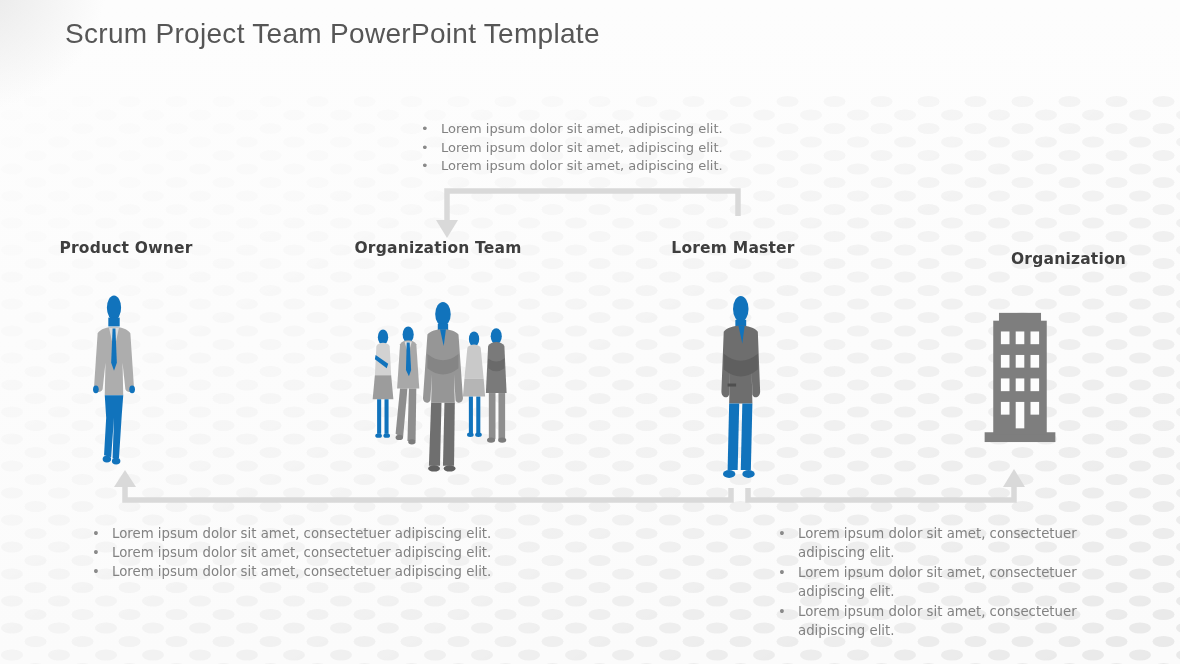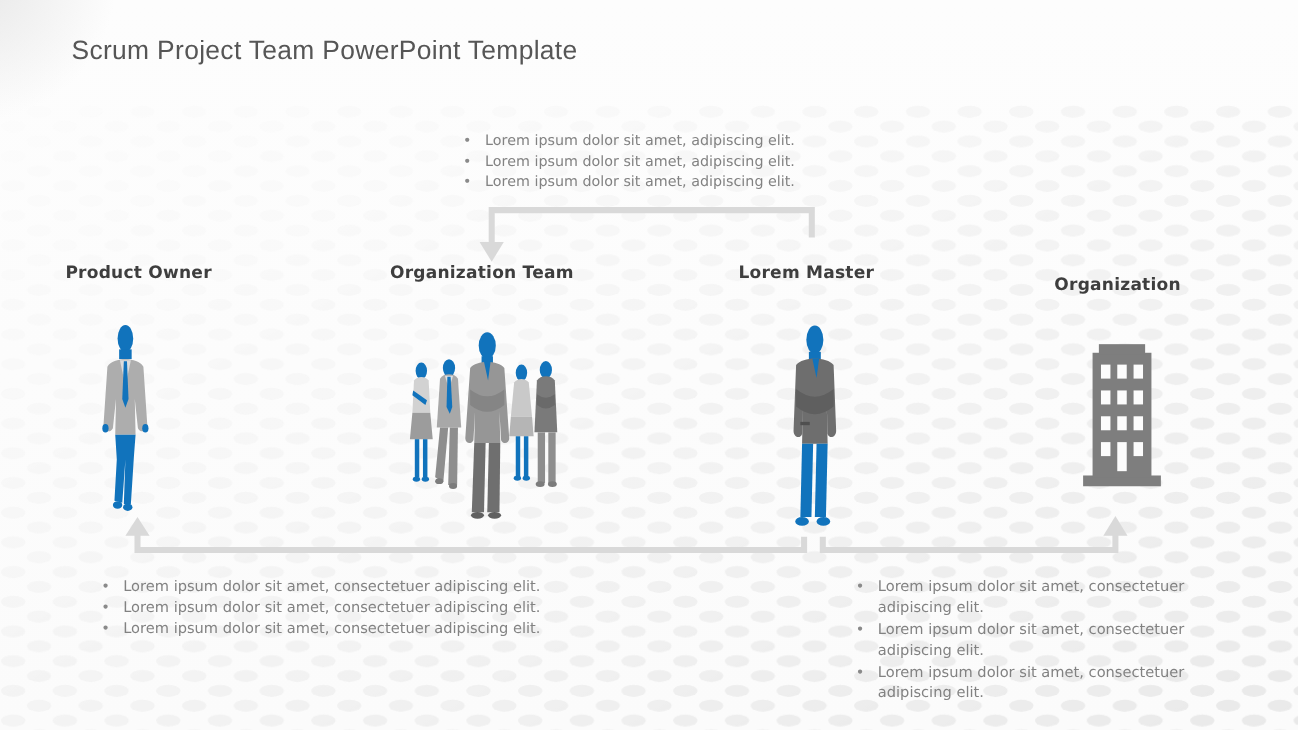--- a/index.html
+++ b/index.html
@@ -9,44 +9,44 @@
     position:relative;
     width:1180px;height:664px;
     overflow:hidden;
     background:
       radial-gradient(circle at -2% -3%, #e7e7e7 0px, rgba(255,255,255,0) 130px),
       linear-gradient(180deg,#fdfdfd 0%,#fbfbfb 100%);
   }
   .bg-dots{position:absolute;left:0;top:0;width:1180px;height:664px;pointer-events:none;}
 
   .title{
-    position:absolute;left:65px;top:33px;
+    position:absolute;left:65px;top:18px;
     font-family:"Liberation Sans","DejaVu Sans",sans-serif;
-    font-size:24px;font-weight:400;color:#565656;letter-spacing:0.3px;
+    font-size:28px;font-weight:400;color:#565656;letter-spacing:0.3px;
     white-space:nowrap;
   }
 
   .notes{position:absolute;list-style:none;margin:0;padding:0;color:#828282;}
   .notes li{display:flex;align-items:flex-start;}
   .notes .bullet{flex:0 0 20px;text-align:left;color:#8a8a8a;}
   .notes .txt{flex:1;}
   .notes-top{left:421px;top:120px;width:360px;font-size:13px;line-height:18.5px;}
   .notes-bl{left:92px;top:524px;width:480px;font-size:13.3px;line-height:19px;}
   .notes-br{left:778px;top:524px;width:345px;font-size:13.3px;line-height:19px;}
   .notes-br li{margin-bottom:1px;}
 
   .role-label{
     position:absolute;width:220px;text-align:center;
     font-size:15.5px;font-weight:bold;color:#3e3e3e;letter-spacing:0.2px;
     white-space:nowrap;
   }
   .lbl-po{left:16px;top:239px;}
   .lbl-dt{left:328px;top:239px;}
   .lbl-sm{left:623px;top:239px;}
-  .lbl-org{left:906px;top:250px;}
+  .lbl-org{left:906px;top:250px;text-align:right;}
 
   .fig{position:absolute;}
   .fig-po{left:82px;top:294px;width:64px;height:172px;}
   .fig-dt{left:366px;top:299px;width:148px;height:173px;}
   .fig-sm{left:709px;top:294px;width:62px;height:189px;}
   .fig-org{left:977px;top:307px;width:86px;height:137px;}
 
   .connectors{position:absolute;left:0;top:0;width:1180px;height:664px;pointer-events:none;}
 </style>
 </head>

